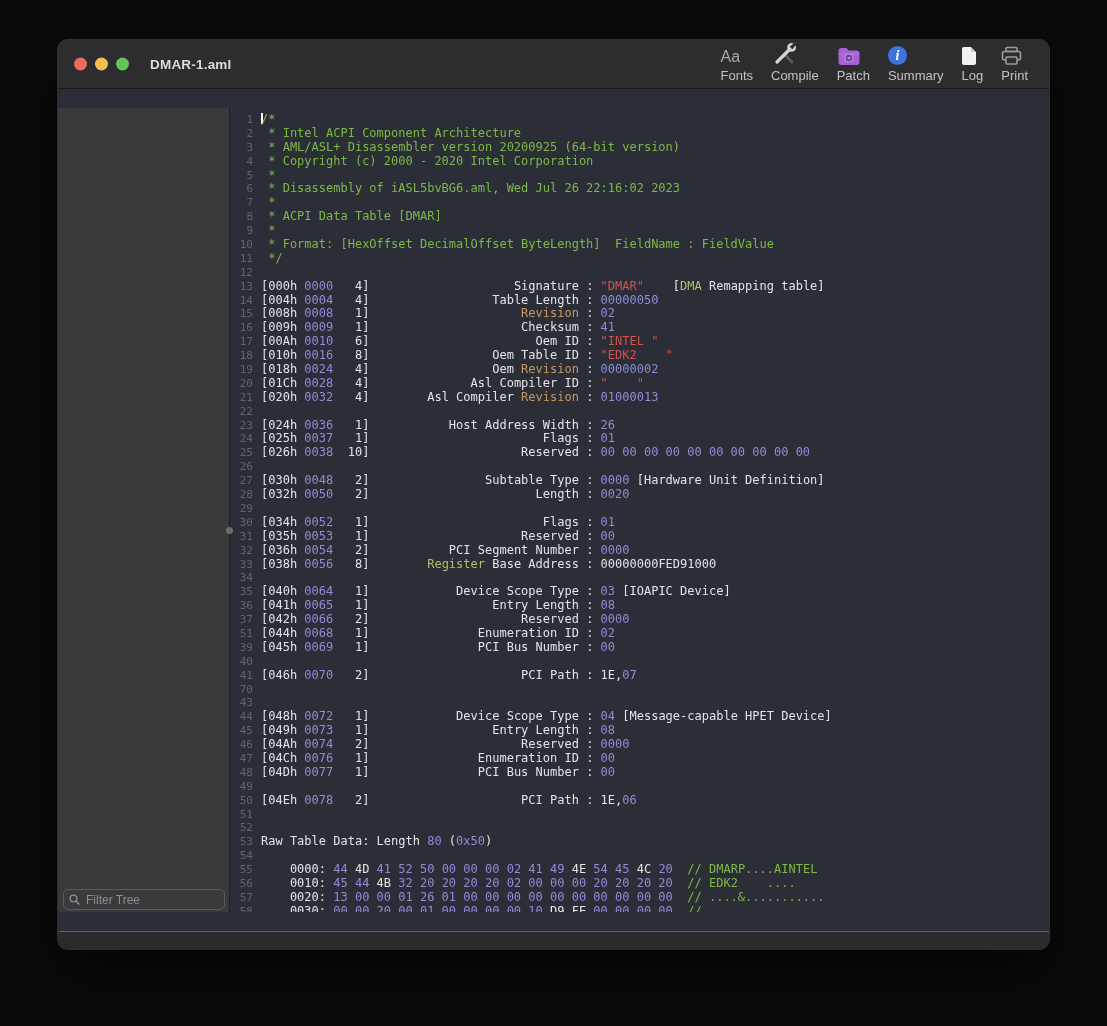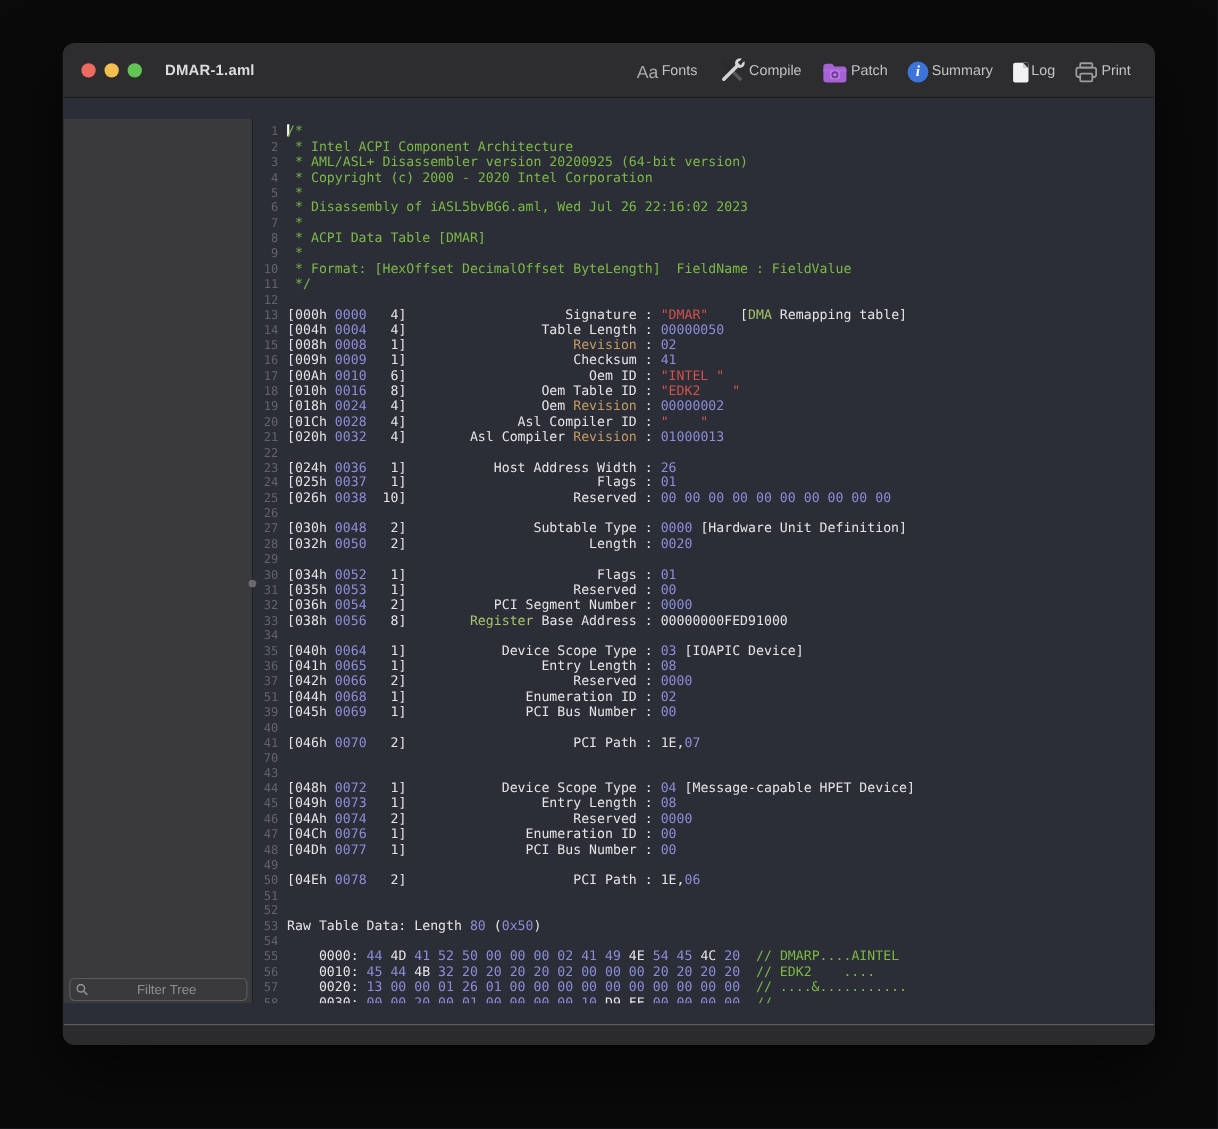--- a/index.html
+++ b/index.html
@@ -17,40 +17,40 @@
   
   .titlebar{
     height:48px;flex:none;background:#2d2d2f;position:relative;
     display:flex;align-items:center;border-bottom:1px solid #1b1b1d;
   }
   .traffic{position:absolute;left:16px;top:50%;transform:translateY(-50%);display:flex;gap:8px;}
   .light{width:13px;height:13px;border-radius:50%;}
   .wtitle{position:absolute;left:92px;top:50%;transform:translateY(-50%);
     color:#dcdcdf;font-size:13.5px;font-weight:bold;letter-spacing:.2px;}
   .toolbar{margin-left:auto;display:flex;align-items:stretch;padding-right:12px;height:100%;}
-  .tool{display:flex;align-items:center;justify-content:flex-end;
+  .tool{display:flex;flex-direction:column;align-items:flex-start;justify-content:flex-end;
     padding:5px 9px 6px;gap:3px;cursor:default;}
   .tool-label{font-size:13px;color:#c2c2c4;line-height:1;}
   .tool-icon{height:25px;display:flex;align-items:flex-end;justify-content:center;}
   .fonts-glyph{font-size:16px;color:#a9a9ac;line-height:1.2;}
   .summary-circle{width:19px;height:19px;border-radius:50%;background:#3d74da;
     display:flex;align-items:center;justify-content:center;margin-bottom:1px;}
   .summary-i{font-family:"Liberation Serif",serif;font-style:italic;font-weight:bold;
     color:#fff;font-size:14px;line-height:1;}
   .log-page{width:14px;height:18px;background:#f2f2f4;border-radius:2px;position:relative;margin-bottom:1px;}
   .log-page::after{content:"";position:absolute;right:0;top:0;border-style:solid;
     border-width:0 5px 5px 0;border-color:#2d2d2f #2d2d2f #cfcfd2 #cfcfd2;}
   
   .mainbody{flex:1;display:flex;min-height:0;position:relative;}
   .sidebar{width:171px;flex:none;background:#3a3a3c;position:relative;}
   .filterbox{position:absolute;left:5px;right:4px;bottom:2px;height:19px;
     border:1px solid #5a5a60;border-radius:5px;display:flex;align-items:center;
     padding:0 5px;gap:4px;background:transparent;}
   .filterbox input{flex:1;border:none;background:transparent;outline:none;
-    font-size:12px;color:#d0d0d2;min-width:0;text-align:center;}
+    font-size:12px;color:#d0d0d2;min-width:0;}
   .filterbox input::placeholder{color:#8e8e93;}
   .split-dot{position:absolute;left:168px;top:419px;width:7px;height:7px;
     border-radius:50%;background:#8a8a8e;opacity:.65;z-index:4;}
   .editor{flex:1;min-width:0;background:#2b2d37;border-left:1px solid #202024;
     display:flex;overflow:hidden;padding-top:5px;}
   .gutter{width:23px;flex:none;text-align:right;padding-right:5px;
     font-family:"DejaVu Sans Mono",monospace;font-size:11px;line-height:13.9px;color:#63636b;}
   .code{flex:1;min-width:0;font-family:"DejaVu Sans Mono",monospace;font-size:12px;
     line-height:13.9px;white-space:pre;padding-left:3px;color:var(--w);}
   .ln,.cl{height:13.9px;}

